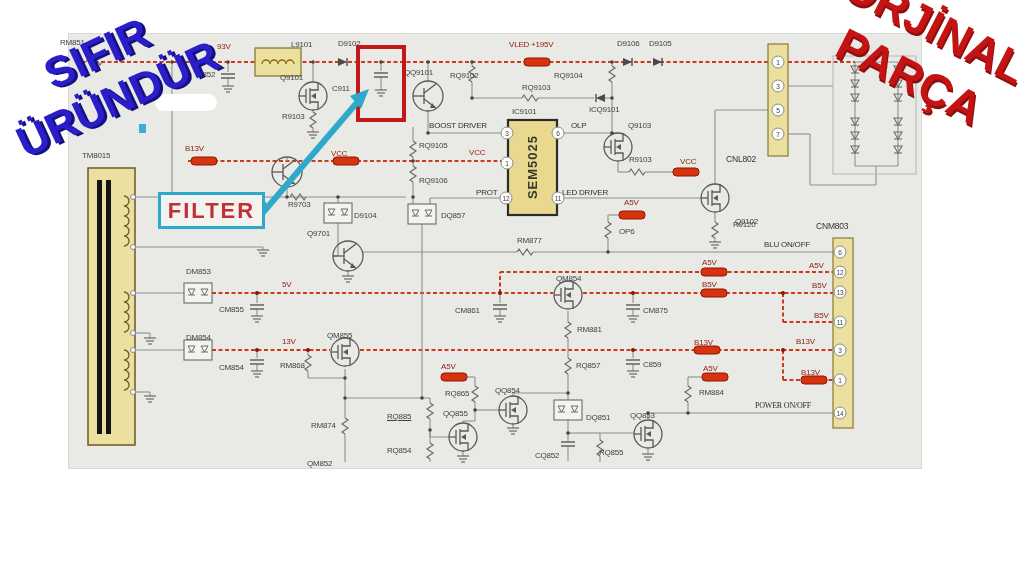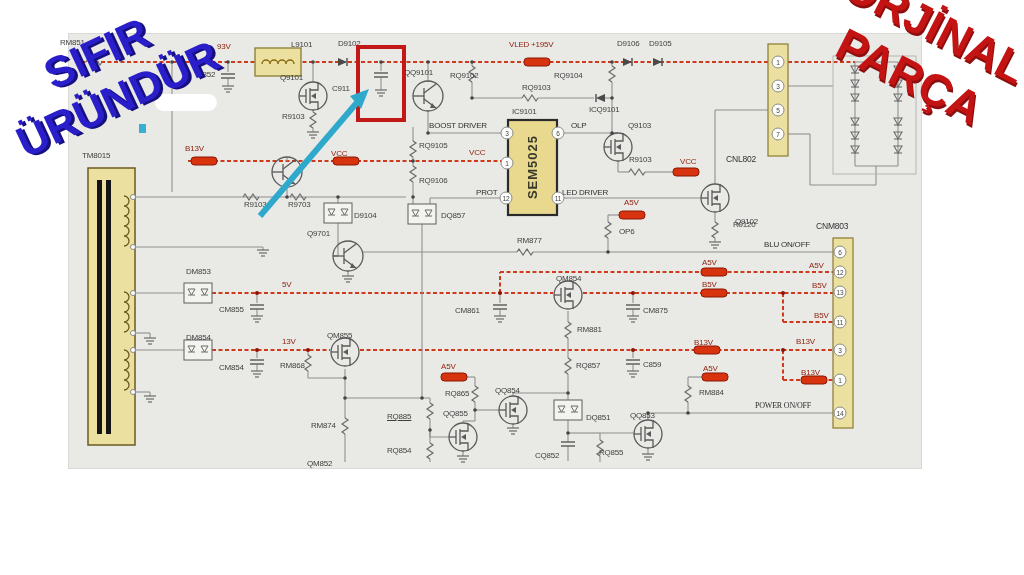--- a/index.html
+++ b/index.html
@@ -498,20 +498,23 @@
 
   <div id="whiteBlob"></div>
   <div id="cyanDot"></div>
   <div id="hlBox"></div>
 
   <svg width="1024" height="575" style="pointer-events:none">
     <line x1="260" y1="216" x2="360" y2="99" stroke="#2fa9cb" stroke-width="6"></line>
     <polygon points="369,89 350,96 361,109" fill="#2fa9cb"></polygon>
   </svg>
 
+  <div id="filterBox">
+    <span>FILTER</span>
+  </div>
 
   <div id="stampBlue">
     <div>SIFIR</div>
     <div>ÜRÜNDÜR</div>
   </div>
 
   <div id="stampRed">
     <div>ORJİNAL</div>
     <div>PARÇA</div>
   </div>

